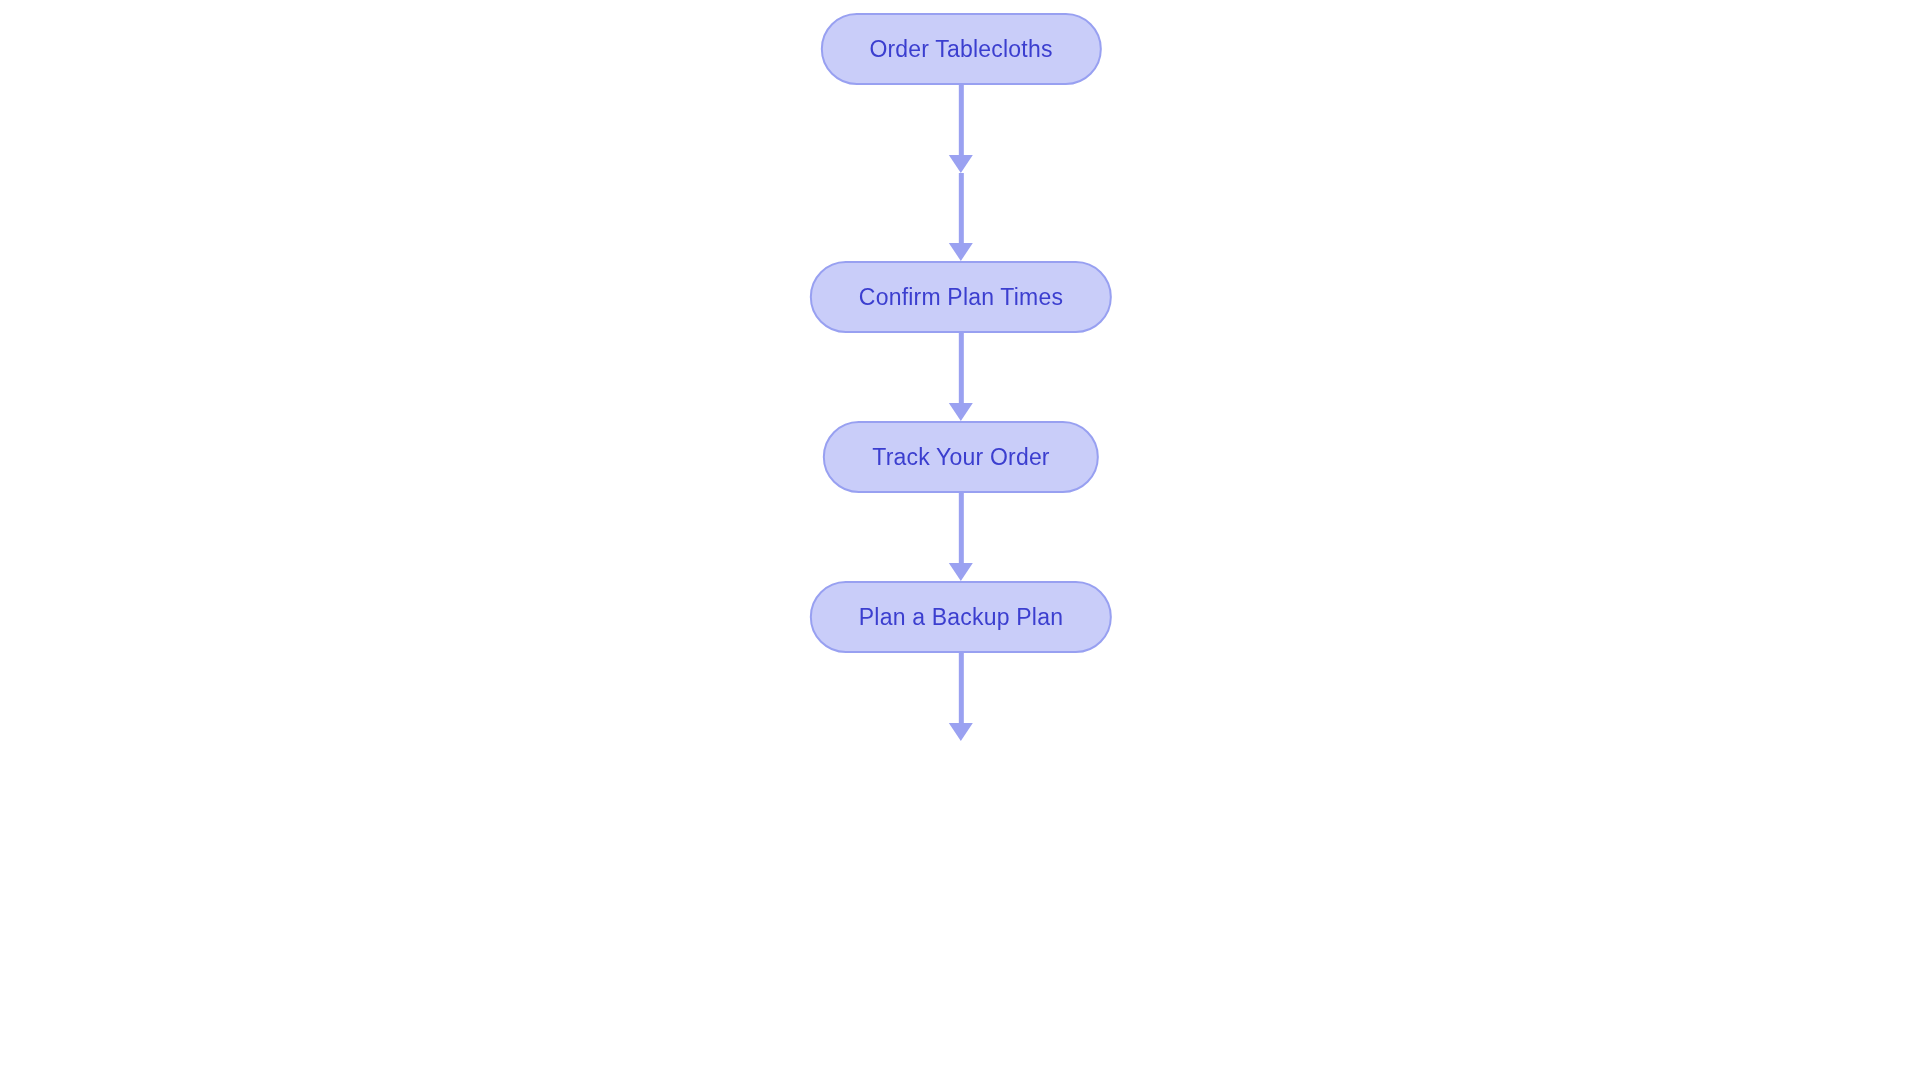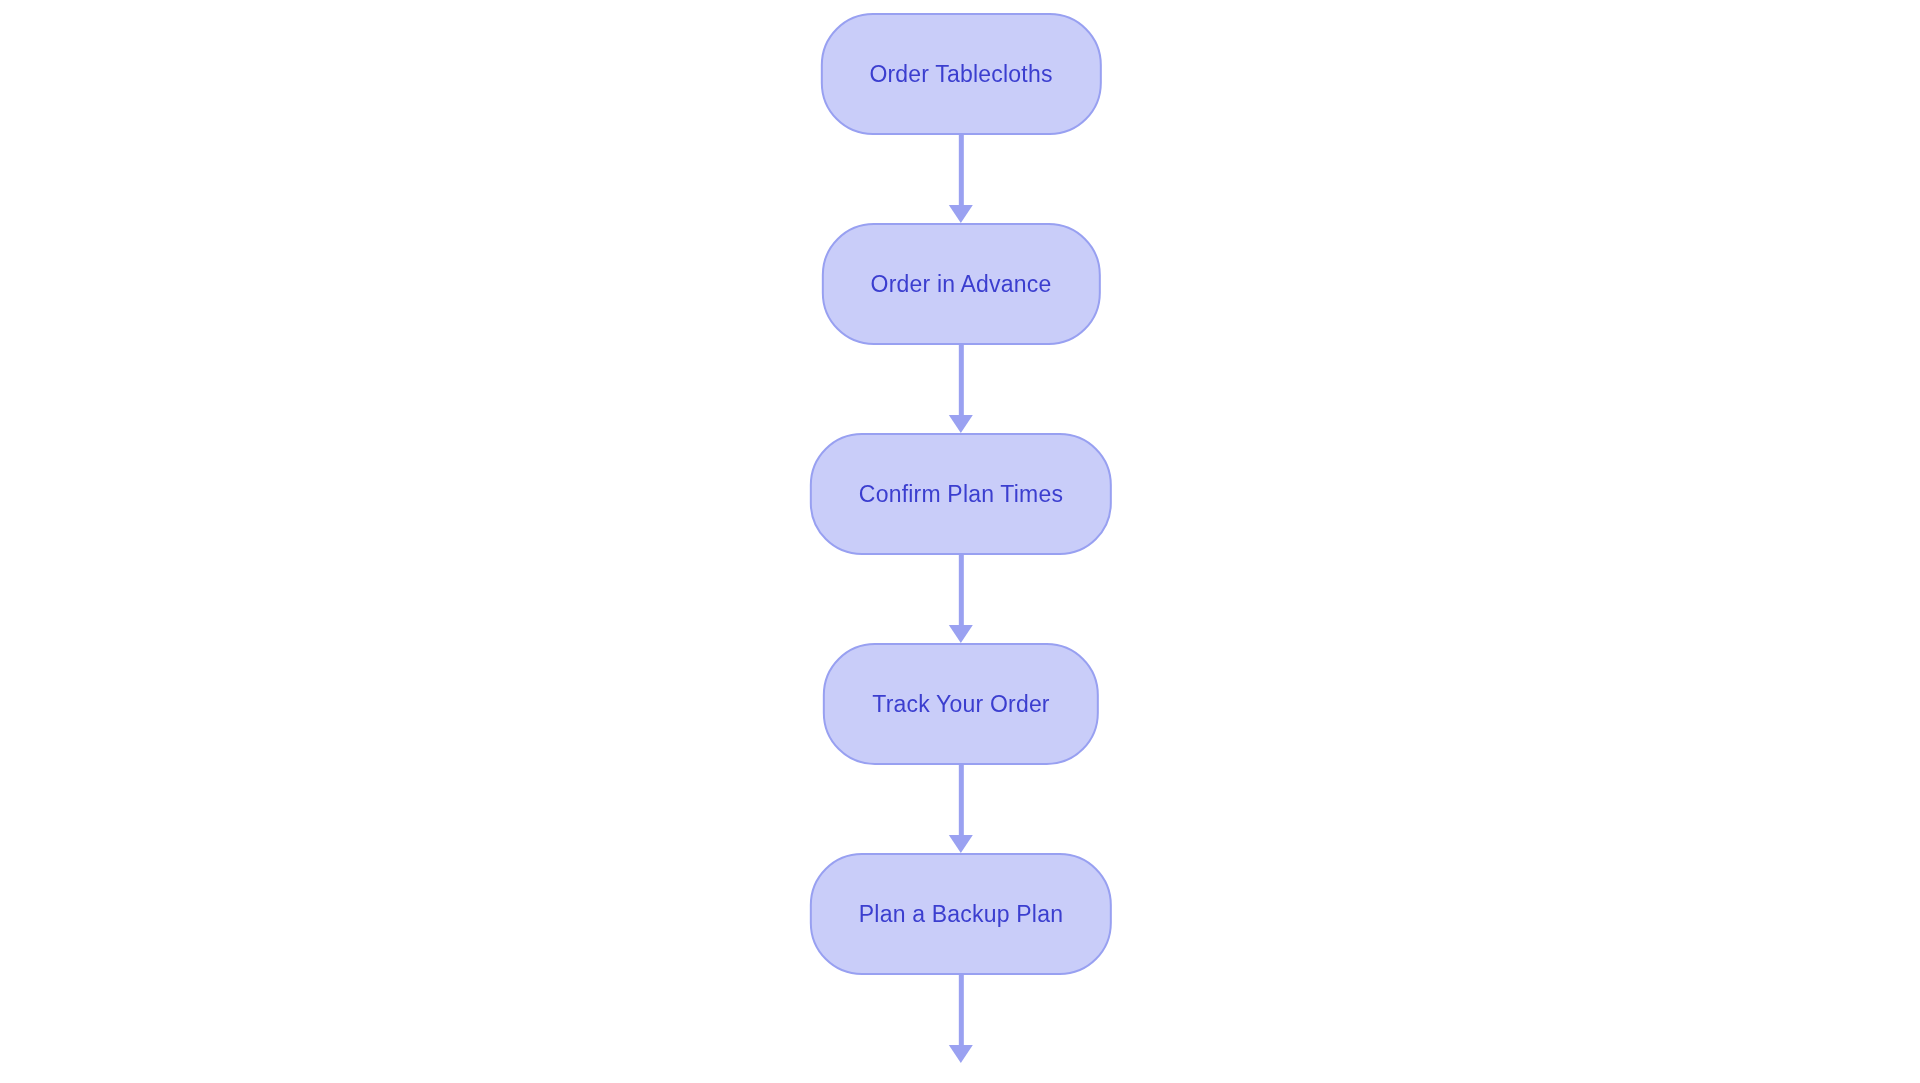--- a/index.html
+++ b/index.html
@@ -26,21 +26,21 @@
   .flow {
     position: absolute;
     top: 13px;
     left: 961px;
     transform: translateX(-50%);
     display: flex;
     flex-direction: column;
     align-items: center;
   }
   .node {
-    height: 122px;
+    height: 72px;
     padding: 8px 47px;
     border-radius: 52px;
     background: var(--node-fill);
     border: 2px solid var(--node-border);
     display: flex;
     align-items: center;
     justify-content: center;
     white-space: nowrap;
   }
   .node-label {
@@ -75,23 +75,20 @@
 
     <div class="node">
       <span class="node-label">Order Tablecloths</span>
     </div>
 
     <div class="arrow">
       <div class="arrow-line"></div>
       <div class="arrow-head"></div>
     </div>
 
-    <div class="node">
-      <span class="node-label">Order in Advance</span>
-    </div>
 
     <div class="arrow">
       <div class="arrow-line"></div>
       <div class="arrow-head"></div>
     </div>
 
     <div class="node">
       <span class="node-label">Confirm Plan Times</span>
     </div>
 

